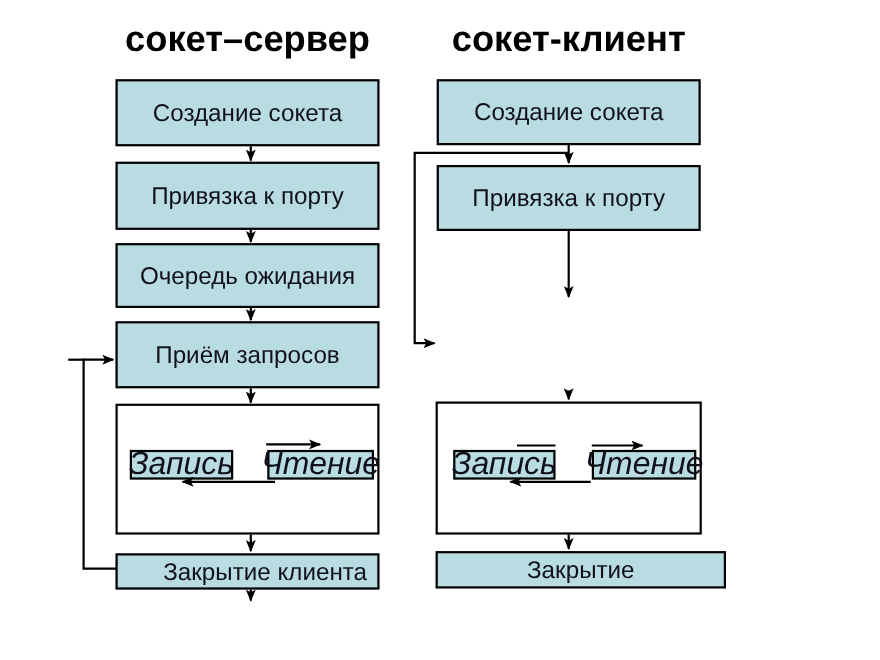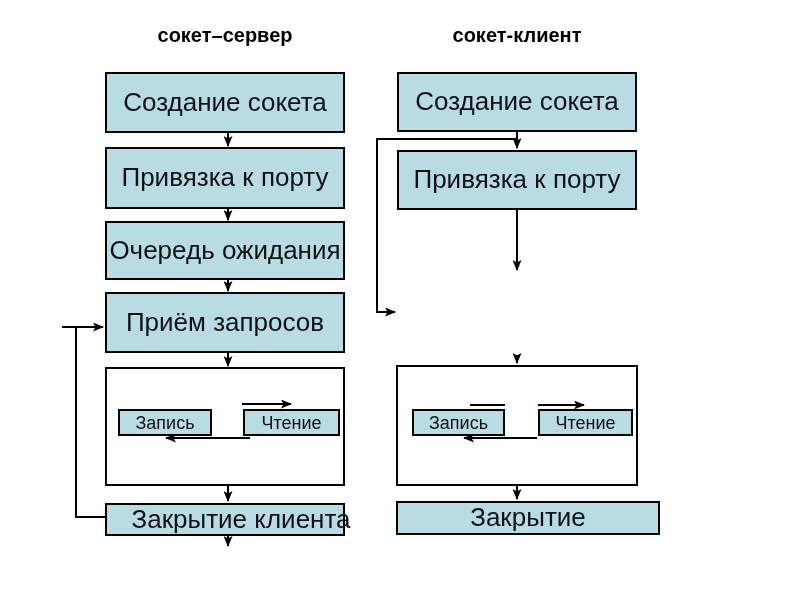--- a/index.html
+++ b/index.html
@@ -1,32 +1,32 @@
 <!DOCTYPE html>
 <html><head>
 <meta charset="utf-8">
 <style>
   html,body{margin:0;padding:0;background:#ffffff;}
   .stage{
     position:relative;width:800px;height:600px;background:#ffffff;
     font-family:"Liberation Sans", sans-serif;overflow:hidden;
   }
   .title{
-    position:absolute;font-weight:bold;font-size:20px;color:#000000;
+    position:absolute;font-weight:bold;font-size:33px;color:#000000;
     text-align:center;line-height:30px;white-space:nowrap;
   }
   .box{
     position:absolute;box-sizing:border-box;
     background:#b9dce2;border:2px solid #000000;
     display:flex;flex-direction:column;align-items:center;justify-content:center;
-    font-size:26px;color:#11111a;text-align:center;line-height:1.15;
+    font-size:22px;color:#11111a;text-align:center;line-height:1.15;
     white-space:nowrap;
   }
   .frame{background:#ffffff;}
-  .io{font-size:18px;line-height:1;}
+  .io{font-size:29px;line-height:1;font-style:italic;}
   .connectors{position:absolute;left:0;top:0;pointer-events:none;}
 </style>
 </head>
 <body>
 
 <div class="stage">
 
   <div class="title" style="left:105px;top:20px;width:240px;">сокет–сервер</div>
   <div class="title" style="left:397px;top:20px;width:240px;">сокет-клиент</div>
 

